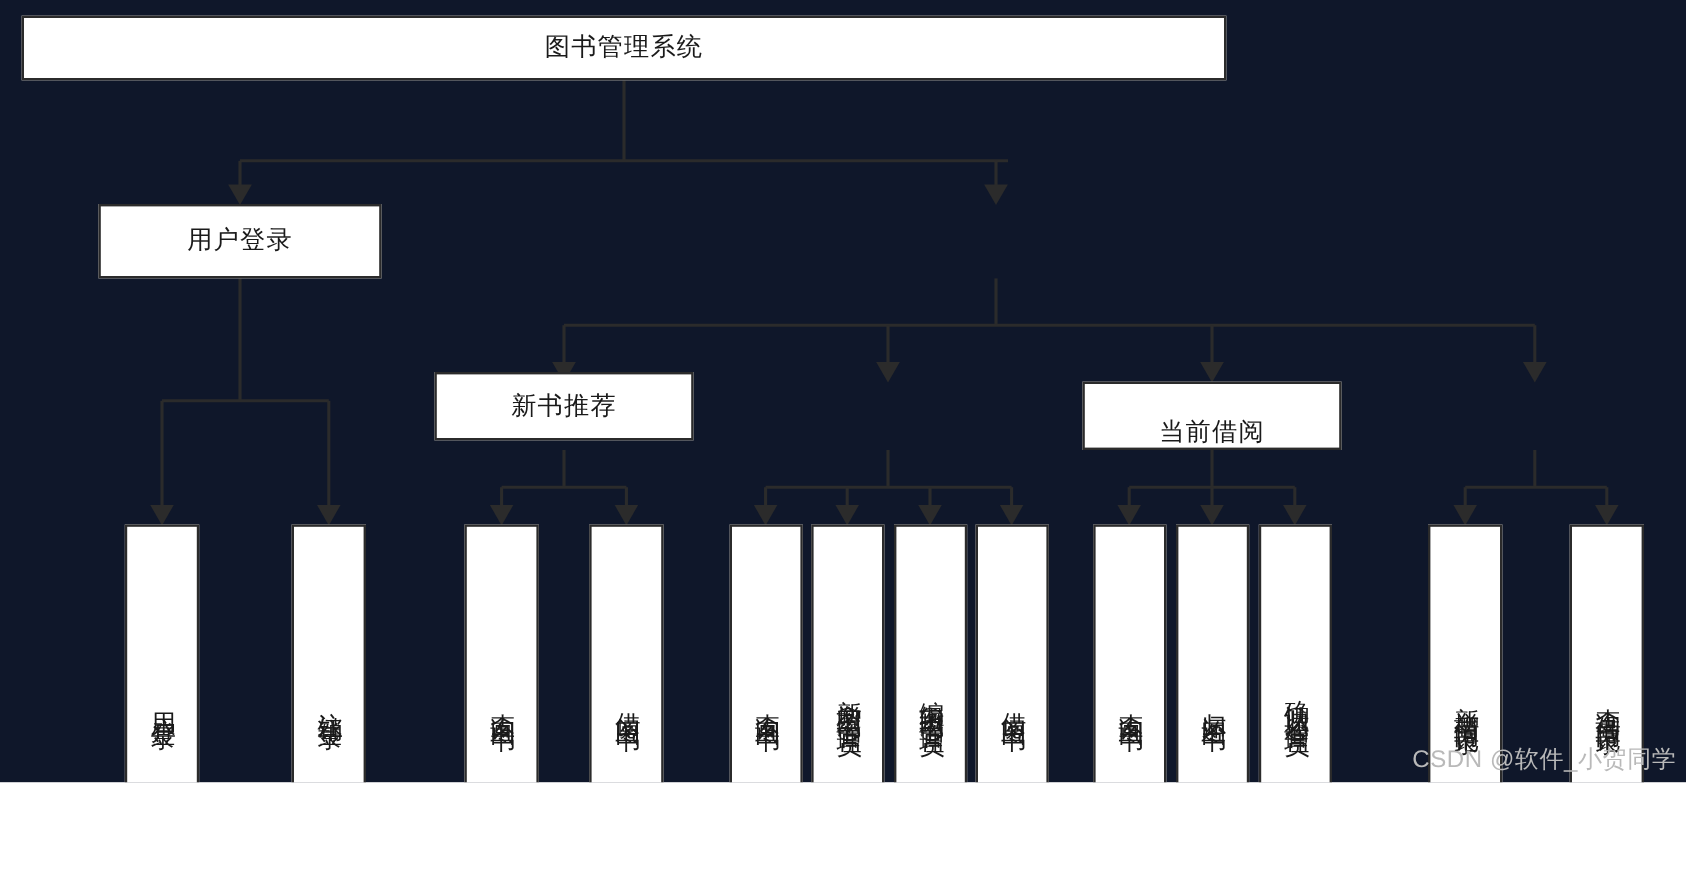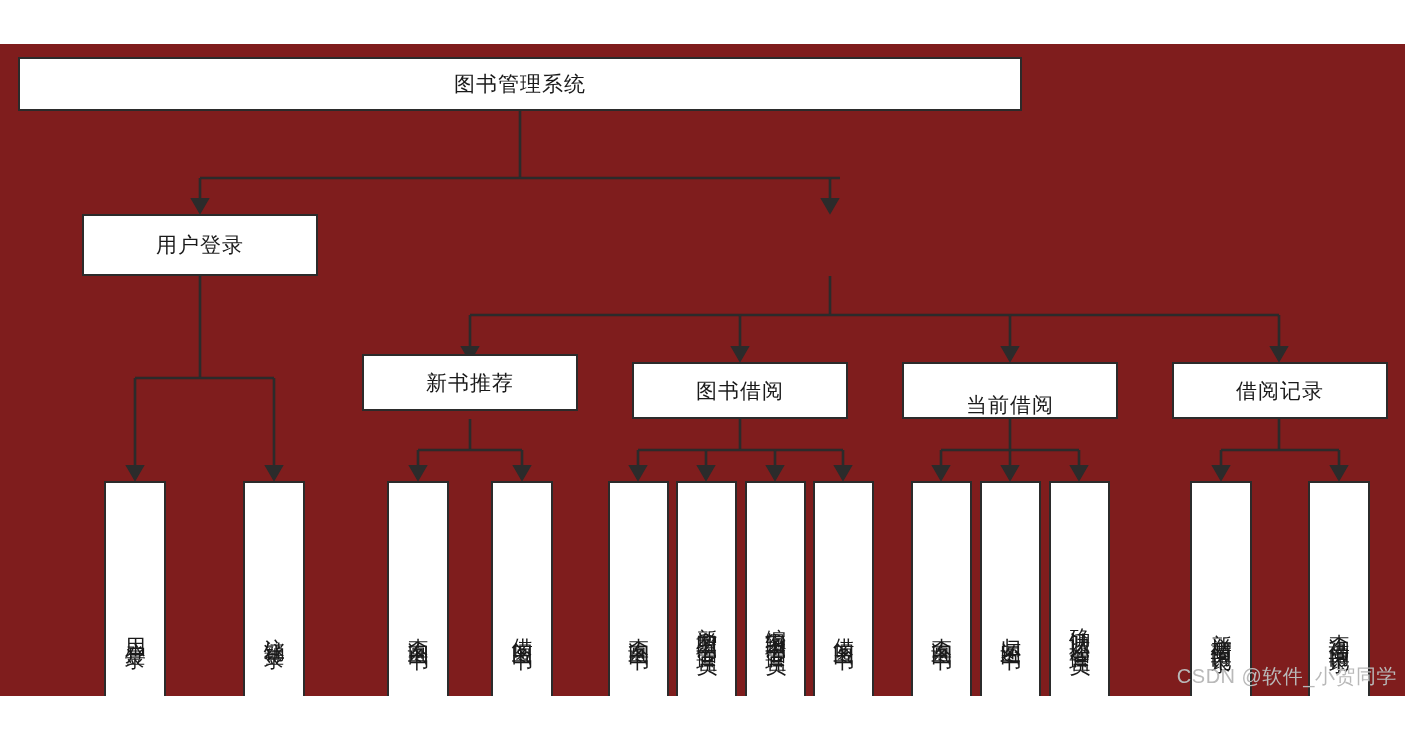--- a/index.html
+++ b/index.html
@@ -7,23 +7,22 @@
     padding: 0;
     background: #ffffff;
   }
   body {
     font-family: "Liberation Sans", "DejaVu Sans", sans-serif;
   }
   #canvas {
     position: relative;
     width: 1405px;
     height: 652px;
-    background: #7f1d1d;
+    background: #0f172a;
     overflow: hidden;
-    margin-top: 44px;
   }
   svg#wires {
     position: absolute;
     left: 0;
     top: 0;
     width: 1405px;
     height: 747px;
   }
   .node {
     position: absolute;
@@ -123,28 +122,22 @@
     <span class="label">图书管理系统</span>
   </div>
 
   <div class="node node-h" style="left:82px; top:170px; width:236px; height:62px;">
     <span class="label">用户登录</span>
   </div>
 
   <div class="node node-h" style="left:362px; top:310px; width:216px; height:57px;">
     <span class="label">新书推荐</span>
   </div>
-  <div class="node node-h" style="left:632px; top:318px; width:216px; height:57px;">
-    <span class="label">图书借阅</span>
-  </div>
   <div class="node node-h" style="left:902px; top:318px; width:216px; height:57px;align-items:flex-end;">
     <span class="label">当前借阅</span>
-  </div>
-  <div class="node node-h" style="left:1172px; top:318px; width:216px; height:57px;">
-    <span class="label">借阅记录</span>
   </div>
 
   <div class="node node-v" style="left:104px; top:437px; width:62px; height:296px;">
     <span class="label">用户登录</span>
   </div>
   <div class="node node-v" style="left:243px; top:437px; width:62px; height:296px;">
     <span class="label">注销登录</span>
   </div>
 
   <div class="node node-v" style="left:387px; top:437px; width:62px; height:296px;">

